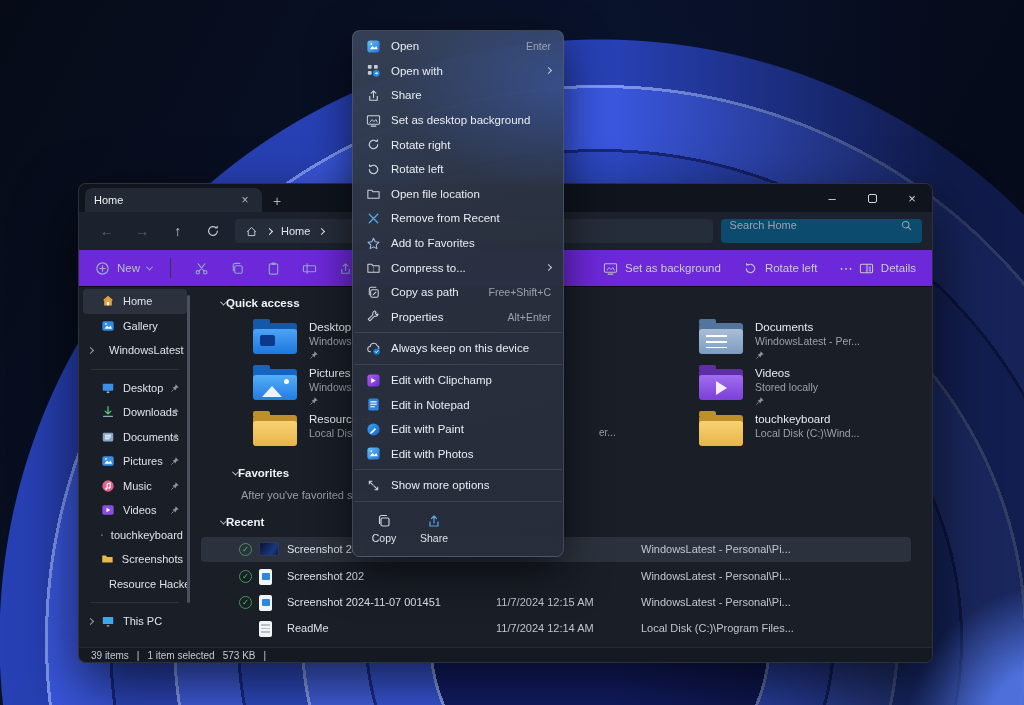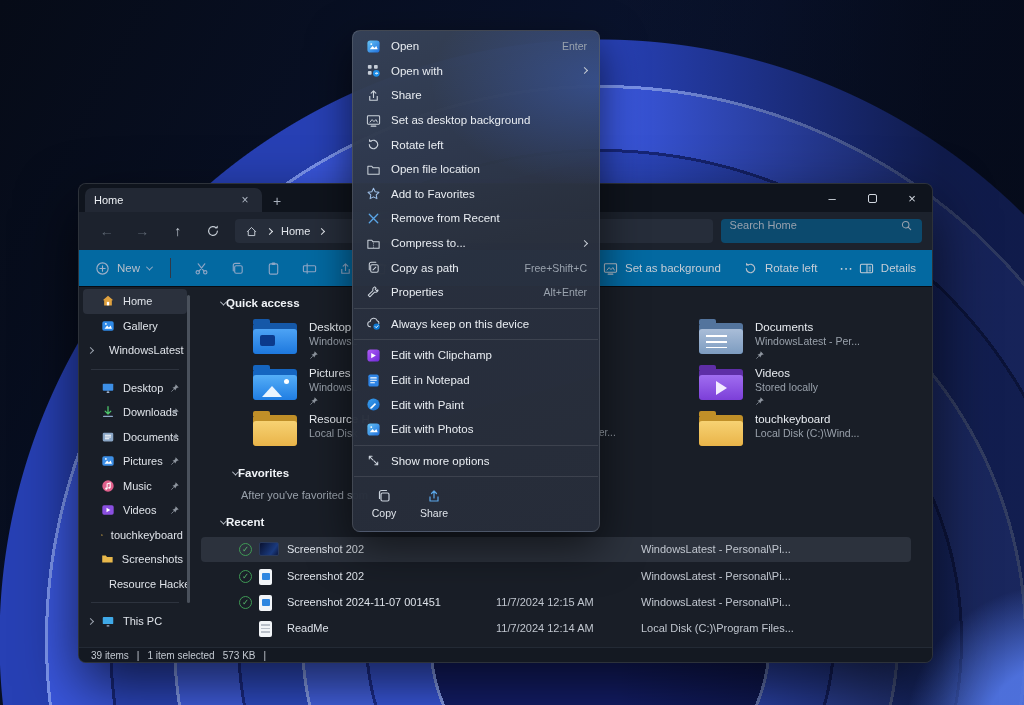--- a/index.html
+++ b/index.html
@@ -37,21 +37,21 @@
 .navbar{height:38px;background:#1c222d;display:flex;align-items:center;padding:0 10px}
 .navbtn{width:36px;display:flex;justify-content:center;font-size:14px}
 .dim{color:#5d6672}.lit{color:#c4cbd4}
 .addr{width:484px;height:24px;background:#262d3a;border-radius:4px;display:flex;align-items:center;
   gap:9px;padding:0 10px;margin-left:4px;color:#e2e6ec;font-size:11px}
 .search{width:204px;height:24px;background:#0c4a6e;border-radius:4px;margin-left:8px;display:flex;align-items:flex-start;padding:0 9px}
 .search input{flex:1;background:transparent;border:0;outline:none;color:#cfd5de;font-size:11px;font-family:inherit}
 .search input::placeholder{color:#98a1ad}
 
 
-.toolbar{height:37px;background:#0369a1;border-bottom:1px solid #070a11;display:flex;align-items:center;padding:0 10px;position:relative}
+.toolbar{height:37px;background:#6d28d9;border-bottom:1px solid #070a11;display:flex;align-items:center;padding:0 10px;position:relative}
 .tbnew{display:flex;align-items:center;gap:7px;color:#b7bfca;font-size:11.5px;padding:0 6px}
 .tbsep{width:1px;height:20px;background:#313947;margin:0 12px}
 .tbi{width:36px;display:flex;justify-content:center}
 .tbright{position:absolute;left:524px;display:flex;align-items:center;color:#c6cdd6;font-size:11.5px}
 .tbx{display:flex;align-items:center;gap:7px;margin-right:22px}
 .tbdetails{position:absolute;right:16px;display:flex;align-items:center;gap:7px;color:#c6cdd6;font-size:11.5px}
 
 
 .cv{display:inline-block;width:5px;height:5px;border-right:1.4px solid currentColor;border-bottom:1.4px solid currentColor}
 .cvd{transform:rotate(45deg) translate(-1px,-1px)}
@@ -109,21 +109,21 @@
 .fi.img::after{content:"";position:absolute;left:2.5px;top:4px;width:8px;height:7px;background:#2e86e0;border-radius:1px}
 .fi.doc::after{content:"";position:absolute;left:2px;top:3px;width:9px;height:10px;
   background:repeating-linear-gradient(#b9c0c9 0 1.5px,rgba(0,0,0,0) 1.5px 3.5px)}
 .frag{position:absolute;color:#99a1ab;font-size:10px}
 
 
 .statusbar{position:absolute;left:0;right:0;bottom:0;height:15px;background:#141922;border-top:1px solid #232a35;
   display:flex;align-items:center;gap:8px;padding:0 12px;font-size:10px;color:#c3c9d1}
 
 
-.menu{position:absolute;left:352px;top:30px;width:248px;z-index:10;padding:3px 0 0;
+.menu{position:absolute;left:352px;top:30px;width:212px;z-index:10;padding:3px 0 0;
   background:linear-gradient(165deg,rgba(54,66,88,.97),rgba(41,48,62,.975) 45%,rgba(39,45,58,.98));
   border:1px solid rgba(255,255,255,.13);border-radius:8px;box-shadow:0 16px 44px rgba(0,0,0,.58);overflow:hidden}
 .menu::before{content:"";position:absolute;inset:0;pointer-events:none;
   background:radial-gradient(ellipse 240px 150px at 100% 10%,rgba(64,108,226,.38),rgba(64,108,226,0) 70%)}
 .mrow{position:relative;height:24.6px;display:flex;align-items:center;padding:0 12px;color:#e9edf2;font-size:11.5px}
 .mic{width:16px;display:flex;justify-content:center;flex:none}
 .mlabel{margin-left:10px;white-space:nowrap}
 .msc{margin-left:auto;color:#9aa3ae;font-size:10.5px}
 .msub{margin-left:auto;color:#c6ccd4}
 .msep{height:1px;background:rgba(255,255,255,.1);margin:3px 1px}
@@ -576,49 +576,58 @@
           <rect x="1.5" y="3" width="13" height="9" rx="1" stroke="#ccd3dc" stroke-width="1.1" fill="none"></rect>
           <path d="M4 10l2.5-3 2 2.2L10.5 7l1.8 3" stroke="#ccd3dc" stroke-width="1" fill="none" stroke-linejoin="round"></path>
           <path d="M5.5 14h5" stroke="#ccd3dc" stroke-width="1.1" stroke-linecap="round"></path>
         </svg>
       </span>
     <span class="mlabel">Set as desktop background</span>
   </div>
   <div class="mrow">
     <span class="mic">
         <svg width="15" height="15" viewBox="0 0 16 16">
+          <path d="M12.5 8a4.5 4.5 0 1 1-1.7-3.5" stroke="#ccd3dc" stroke-width="1.2" fill="none" stroke-linecap="round"></path>
+          <path d="M12.8 1.8v3.2h-2.8z" fill="#ccd3dc"></path>
+        </svg>
+      </span>
+    <span class="mlabel">Rotate right</span>
+  </div>
+  <div class="mrow">
+    <span class="mic">
+        <svg width="15" height="15" viewBox="0 0 16 16">
           <path d="M3.5 8a4.5 4.5 0 1 0 1.7-3.5" stroke="#ccd3dc" stroke-width="1.2" fill="none" stroke-linecap="round"></path>
           <path d="M3.2 1.8v3.2h2.8z" fill="#ccd3dc"></path>
         </svg>
       </span>
     <span class="mlabel">Rotate left</span>
   </div>
   <div class="mrow">
     <span class="mic">
         <svg width="15" height="15" viewBox="0 0 16 16">
           <path d="M2 4.5h4.2l1.3 1.7H14v6.8H2z" stroke="#ccd3dc" stroke-width="1.1" fill="none" stroke-linejoin="round"></path>
         </svg>
       </span>
     <span class="mlabel">Open file location</span>
   </div>
   <div class="mrow">
     <span class="mic">
         <svg width="15" height="15" viewBox="0 0 16 16">
+          <path d="M3.5 3.5l9 9M12.5 3.5l-9 9" stroke="#5aa6e8" stroke-width="1.4" stroke-linecap="round"></path>
+        </svg>
+      </span>
+    <span class="mlabel">Remove from Recent</span>
+  </div>
+  <div class="mrow">
+    <span class="mic">
+        <svg width="15" height="15" viewBox="0 0 16 16">
           <path d="M8 2.4l1.8 3.7 4 .6-2.9 2.8.7 4L8 11.6l-3.6 1.9.7-4L2.2 6.7l4-.6z" stroke="#9fc0e8" stroke-width="1.1" fill="none" stroke-linejoin="round"></path>
         </svg>
       </span>
     <span class="mlabel">Add to Favorites</span>
-  </div>
-  <div class="mrow">
-    <span class="mic">
-        <svg width="15" height="15" viewBox="0 0 16 16">
-          <path d="M3.5 3.5l9 9M12.5 3.5l-9 9" stroke="#5aa6e8" stroke-width="1.4" stroke-linecap="round"></path>
-        </svg>
-      </span>
-    <span class="mlabel">Remove from Recent</span>
   </div>
   <div class="mrow">
     <span class="mic">
         <svg width="15" height="15" viewBox="0 0 16 16">
           <path d="M2 4.5h4.2l1.3 1.7H14v6.8H2z" stroke="#ccd3dc" stroke-width="1.1" fill="none" stroke-linejoin="round"></path>
           <path d="M8 7.2v.9M8 9.3v.9M8 11.4v.9" stroke="#ccd3dc" stroke-width="1.1"></path>
         </svg>
       </span>
     <span class="mlabel">Compress to...</span>
     <span class="msub cv cvr"></span>

